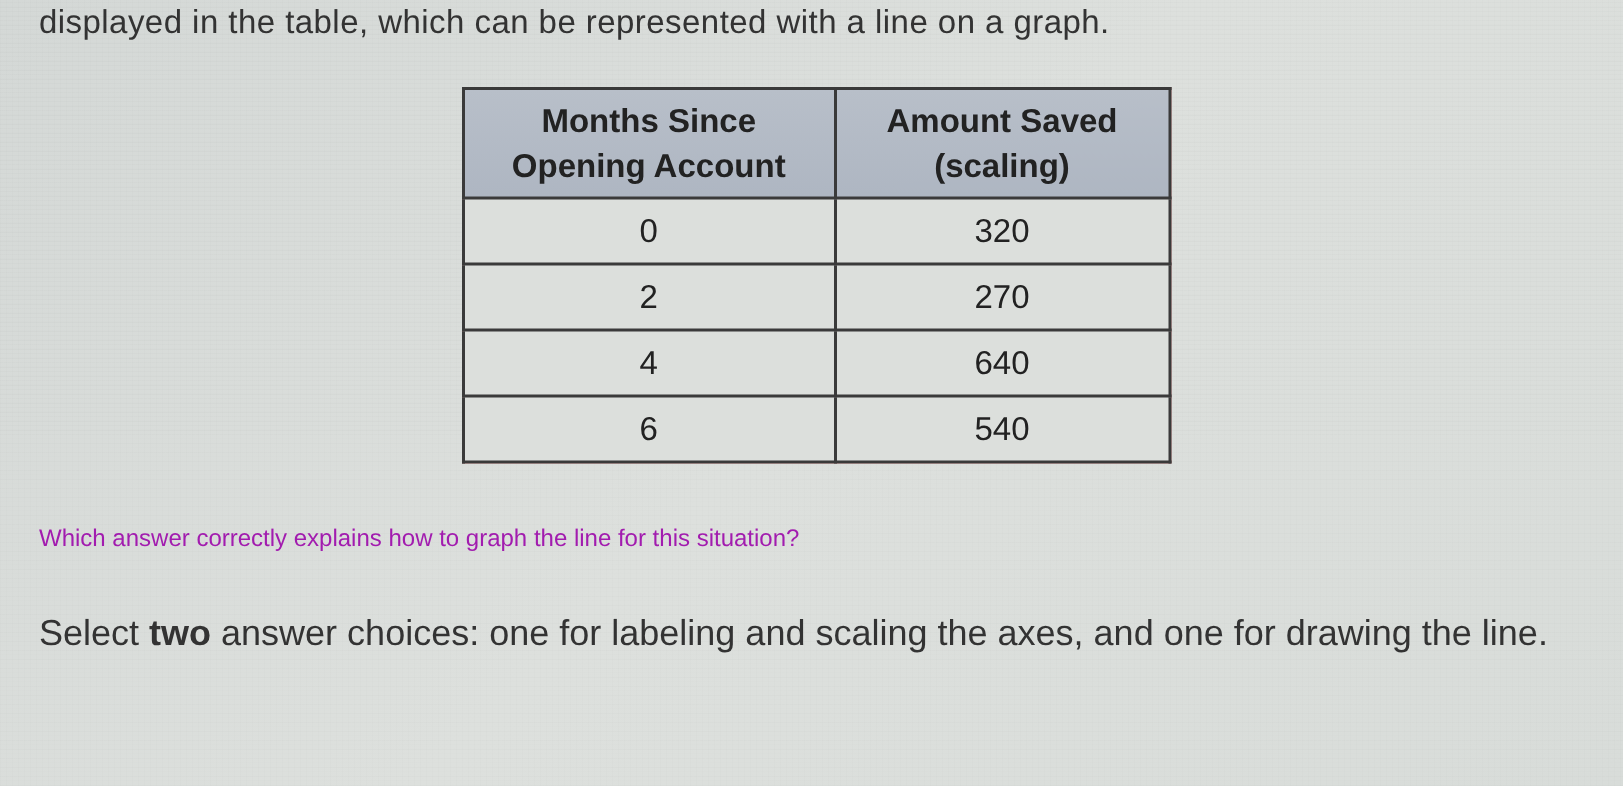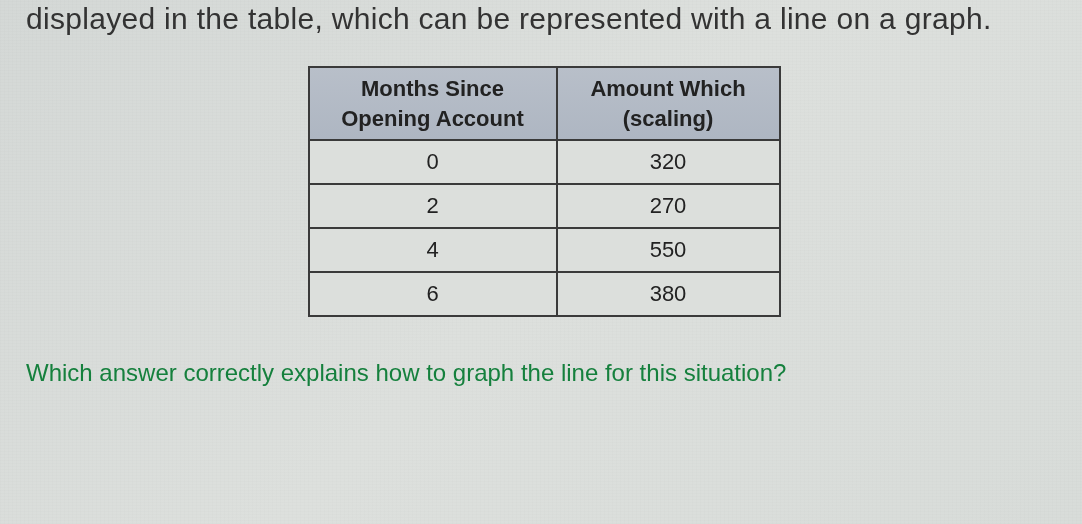--- a/index.html
+++ b/index.html
@@ -19,21 +19,21 @@
       top: 0; left: 0; right: 0; bottom: 0;
       background-image: repeating-linear-gradient(0deg, rgba(0,0,0,0.02) 0px, transparent 1px, transparent 3px),
                         repeating-linear-gradient(90deg, rgba(0,0,0,0.015) 0px, transparent 1px, transparent 4px);
       pointer-events: none;
     }
     .content {
       position: relative;
       padding: 0 20px 0 26px;
     }
     .top-text {
-      font-size: 30px;
+      font-size: 22px;
       color: #333;
       padding-top: 2px;
       letter-spacing: 0.3px;
       white-space: nowrap;
     }
     .table-wrap {
       display: flex;
       justify-content: center;
       margin-top: 30px;
       margin-bottom: 42px;
@@ -59,22 +59,22 @@
     }
     th:last-child {
       width: 185px;
     }
     td {
       padding: 6px 10px;
       height: 30px;
       background: #dcdfdc;
     }
     .question {
-      font-size: 24px;
-      color: #15803d;
+      font-size: 16px;
+      color: #a21caf;
       margin-bottom: 40px;
     }
     .instruction {
       font-size: 24px;
       color: #333;
     }
     .instruction b {
       font-weight: bold;
     }
   </style>
@@ -86,41 +86,44 @@
 
   <div class="table-wrap">
     <table>
       <thead>
         <tr>
           <th>
             <span>Months Since</span><br>
             <span>Opening Account</span>
           </th>
           <th>
-            <span>Amount Which</span><br>
+            <span>Amount Saved</span><br>
             <span>(scaling)</span>
           </th>
         </tr>
       </thead>
       <tbody>
         <tr>
           <td>0</td>
           <td>320</td>
         </tr>
         <tr>
           <td>2</td>
           <td>270</td>
         </tr>
         <tr>
           <td>4</td>
-          <td>550</td>
+          <td>640</td>
         </tr>
         <tr>
           <td>6</td>
-          <td>380</td>
+          <td>540</td>
         </tr>
       </tbody>
     </table>
   </div>
 
   <div class="question">Which answer correctly explains how to graph the line for this situation?</div>
 
+  <div class="instruction">
+    <span>Select </span><b>two</b><span> answer choices: one for labeling and scaling the axes, and one for drawing the line.</span>
+  </div>
 </div>
 
 </body></html>

